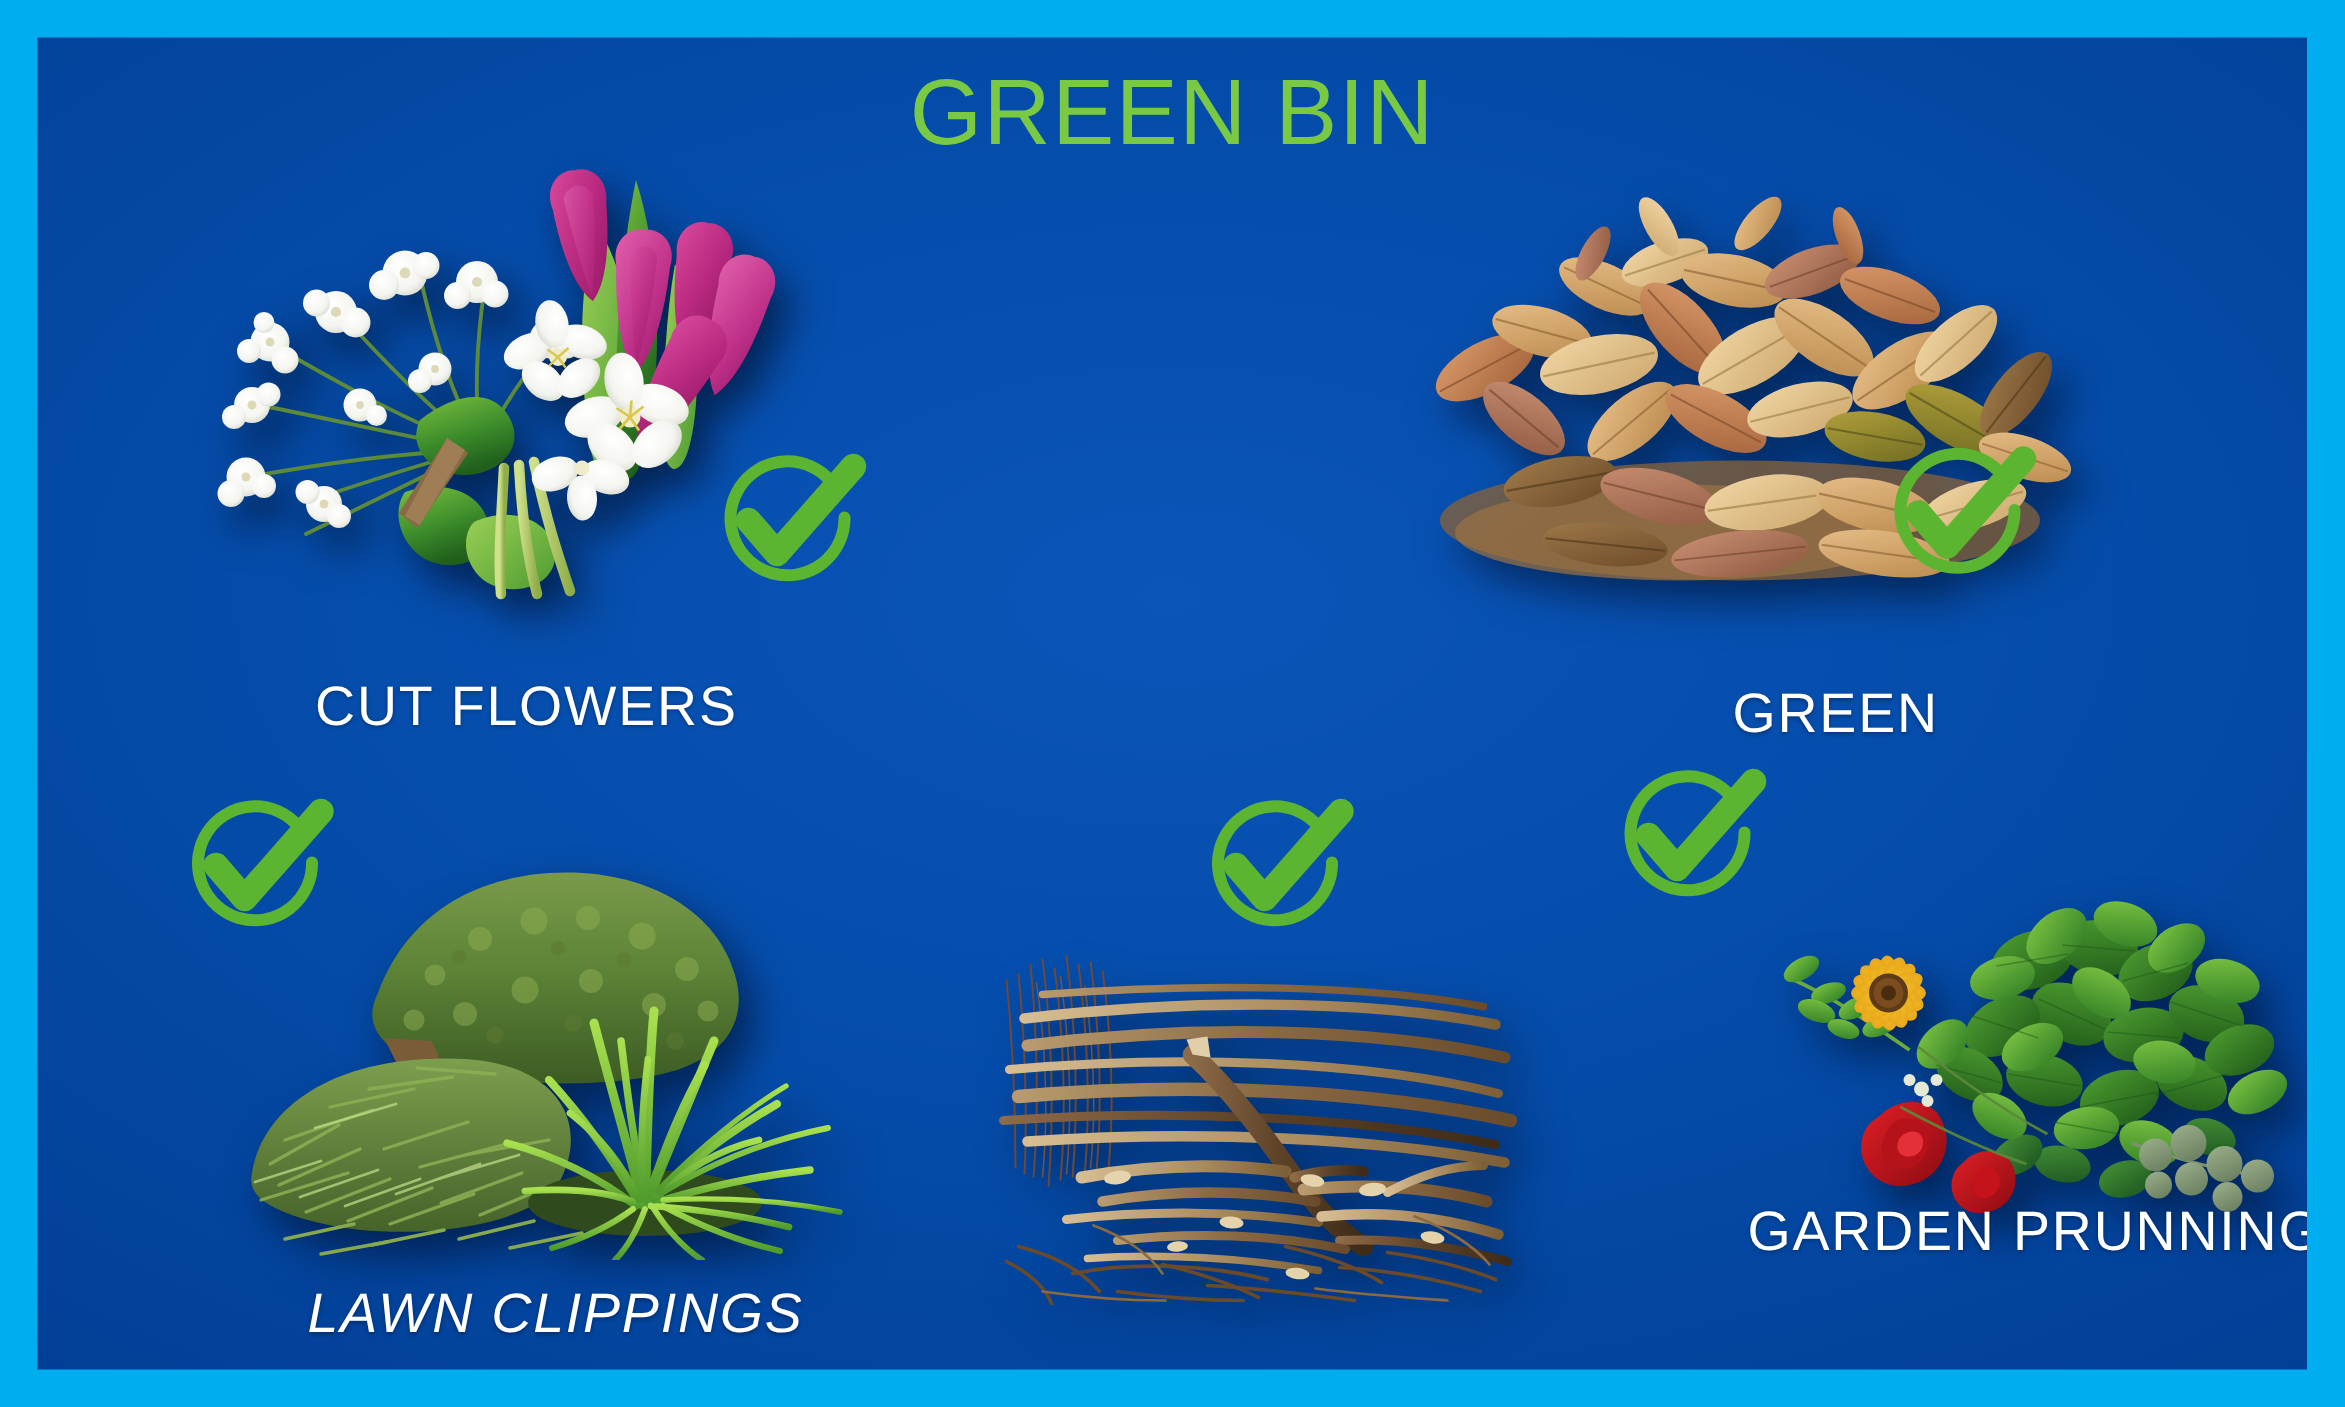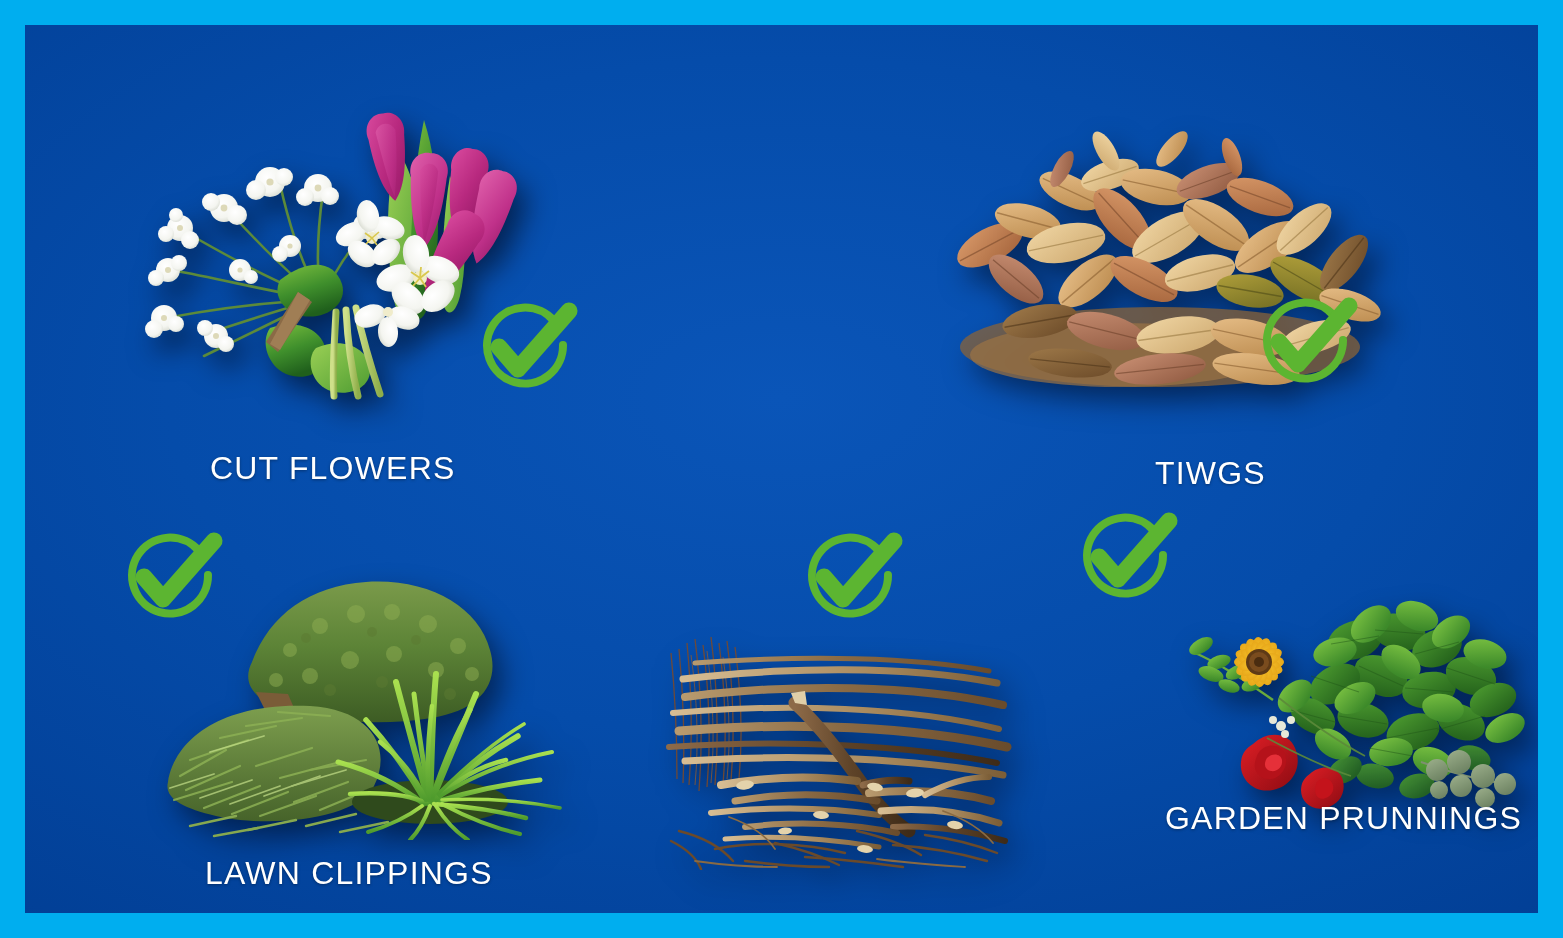--- a/index.html
+++ b/index.html
@@ -30,21 +30,21 @@
     font-weight:400;
     line-height:1;
   }
 
   
   .item{position:absolute;}
   .art{position:relative;}
   .caption{
     position:absolute;
     color:#ffffff;
-    font-size:32px;
+    font-size:37px;
     letter-spacing:1.2px;
     white-space:nowrap;
     font-weight:400;
     text-shadow:0 1px 3px rgba(0,0,0,.35);
   }
 
   
   .check{position:absolute;width:100px;height:100px;}
   .check svg{display:block;width:100%;height:100%;overflow:visible;}
 
@@ -56,21 +56,21 @@
   #flowers-check{left:355px;top:215px;}
 
   
   #item-leaves{left:895px;top:90px;width:600px;height:370px;}
   #leaves-art{position:absolute;left:0;top:0;width:470px;height:280px;
      filter:drop-shadow(10px 14px 14px rgba(0,0,10,.5));}
   #leaves-cap{left:235px;top:340px;}
   #leaves-check{left:335px;top:175px;}
 
   
-  #item-lawn{left:75px;top:500px;width:500px;height:380px;}
+  #item-lawn{left:75px;top:500px;width:500px;height:380px;font-style:italic;}
   #lawn-art{position:absolute;left:60px;top:45px;width:430px;height:270px;
      filter:drop-shadow(10px 14px 14px rgba(0,0,10,.5));}
   #lawn-cap{left:105px;top:330px;}
   #lawn-check{left:20px;top:0px;}
 
   
   #item-twigs{left:560px;top:480px;width:500px;height:420px;}
   #twigs-art{position:absolute;left:40px;top:130px;width:400px;height:235px;
      filter:drop-shadow(10px 14px 14px rgba(0,0,10,.5));}
   #twigs-cap{left:18px;top:375px;}
@@ -85,20 +85,21 @@
 
   
   .art svg{display:block;width:100%;height:100%;}
 </style>
 </head>
 <body>
 
 <div id="poster">
   <div id="panel">
 
+    <div id="title">GREEN BIN</div>
 
     <div class="item" id="item-flowers">
       <div class="art" id="flowers-art">
         <svg viewBox="0 0 430 320" xmlns="http://www.w3.org/2000/svg">
           <defs>
             <radialGradient id="petalW" cx="40%" cy="35%" r="70%">
               <stop offset="0%" stop-color="#ffffff"></stop>
                 <stop offset="70%" stop-color="#f4f5f0"></stop>
               <stop offset="100%" stop-color="#d9dcd2"></stop>
             </radialGradient>
@@ -451,21 +452,21 @@
               </g>
           </g>
         </svg>
       </div>
       <div class="check" id="leaves-check">
         <svg viewBox="0 0 100 100" xmlns="http://www.w3.org/2000/svg">
           <path d="M79 26 A38 38 0 1 0 88 50" fill="none" stroke="#5CB531" stroke-width="8" stroke-linecap="round"></path>
           <path d="M24 52 L43 74 L94 16" fill="none" stroke="#5CB531" stroke-width="17" stroke-linecap="round" stroke-linejoin="round"></path>
         </svg>
       </div>
-      <div class="caption" id="leaves-cap">TIWGS</div>
+      <div class="caption" id="leaves-cap">GREEN</div>
     </div>
 
     <div class="item" id="item-lawn">
       <div class="art" id="lawn-art">
         <svg viewBox="0 0 430 270" xmlns="http://www.w3.org/2000/svg">
           <defs>
             <linearGradient id="turfG" x1="0" y1="0" x2="0" y2="1">
               <stop offset="0%" stop-color="#7a9a4a"></stop>
                 <stop offset="45%" stop-color="#5d8437"></stop>
               <stop offset="100%" stop-color="#3d5c24"></stop>

